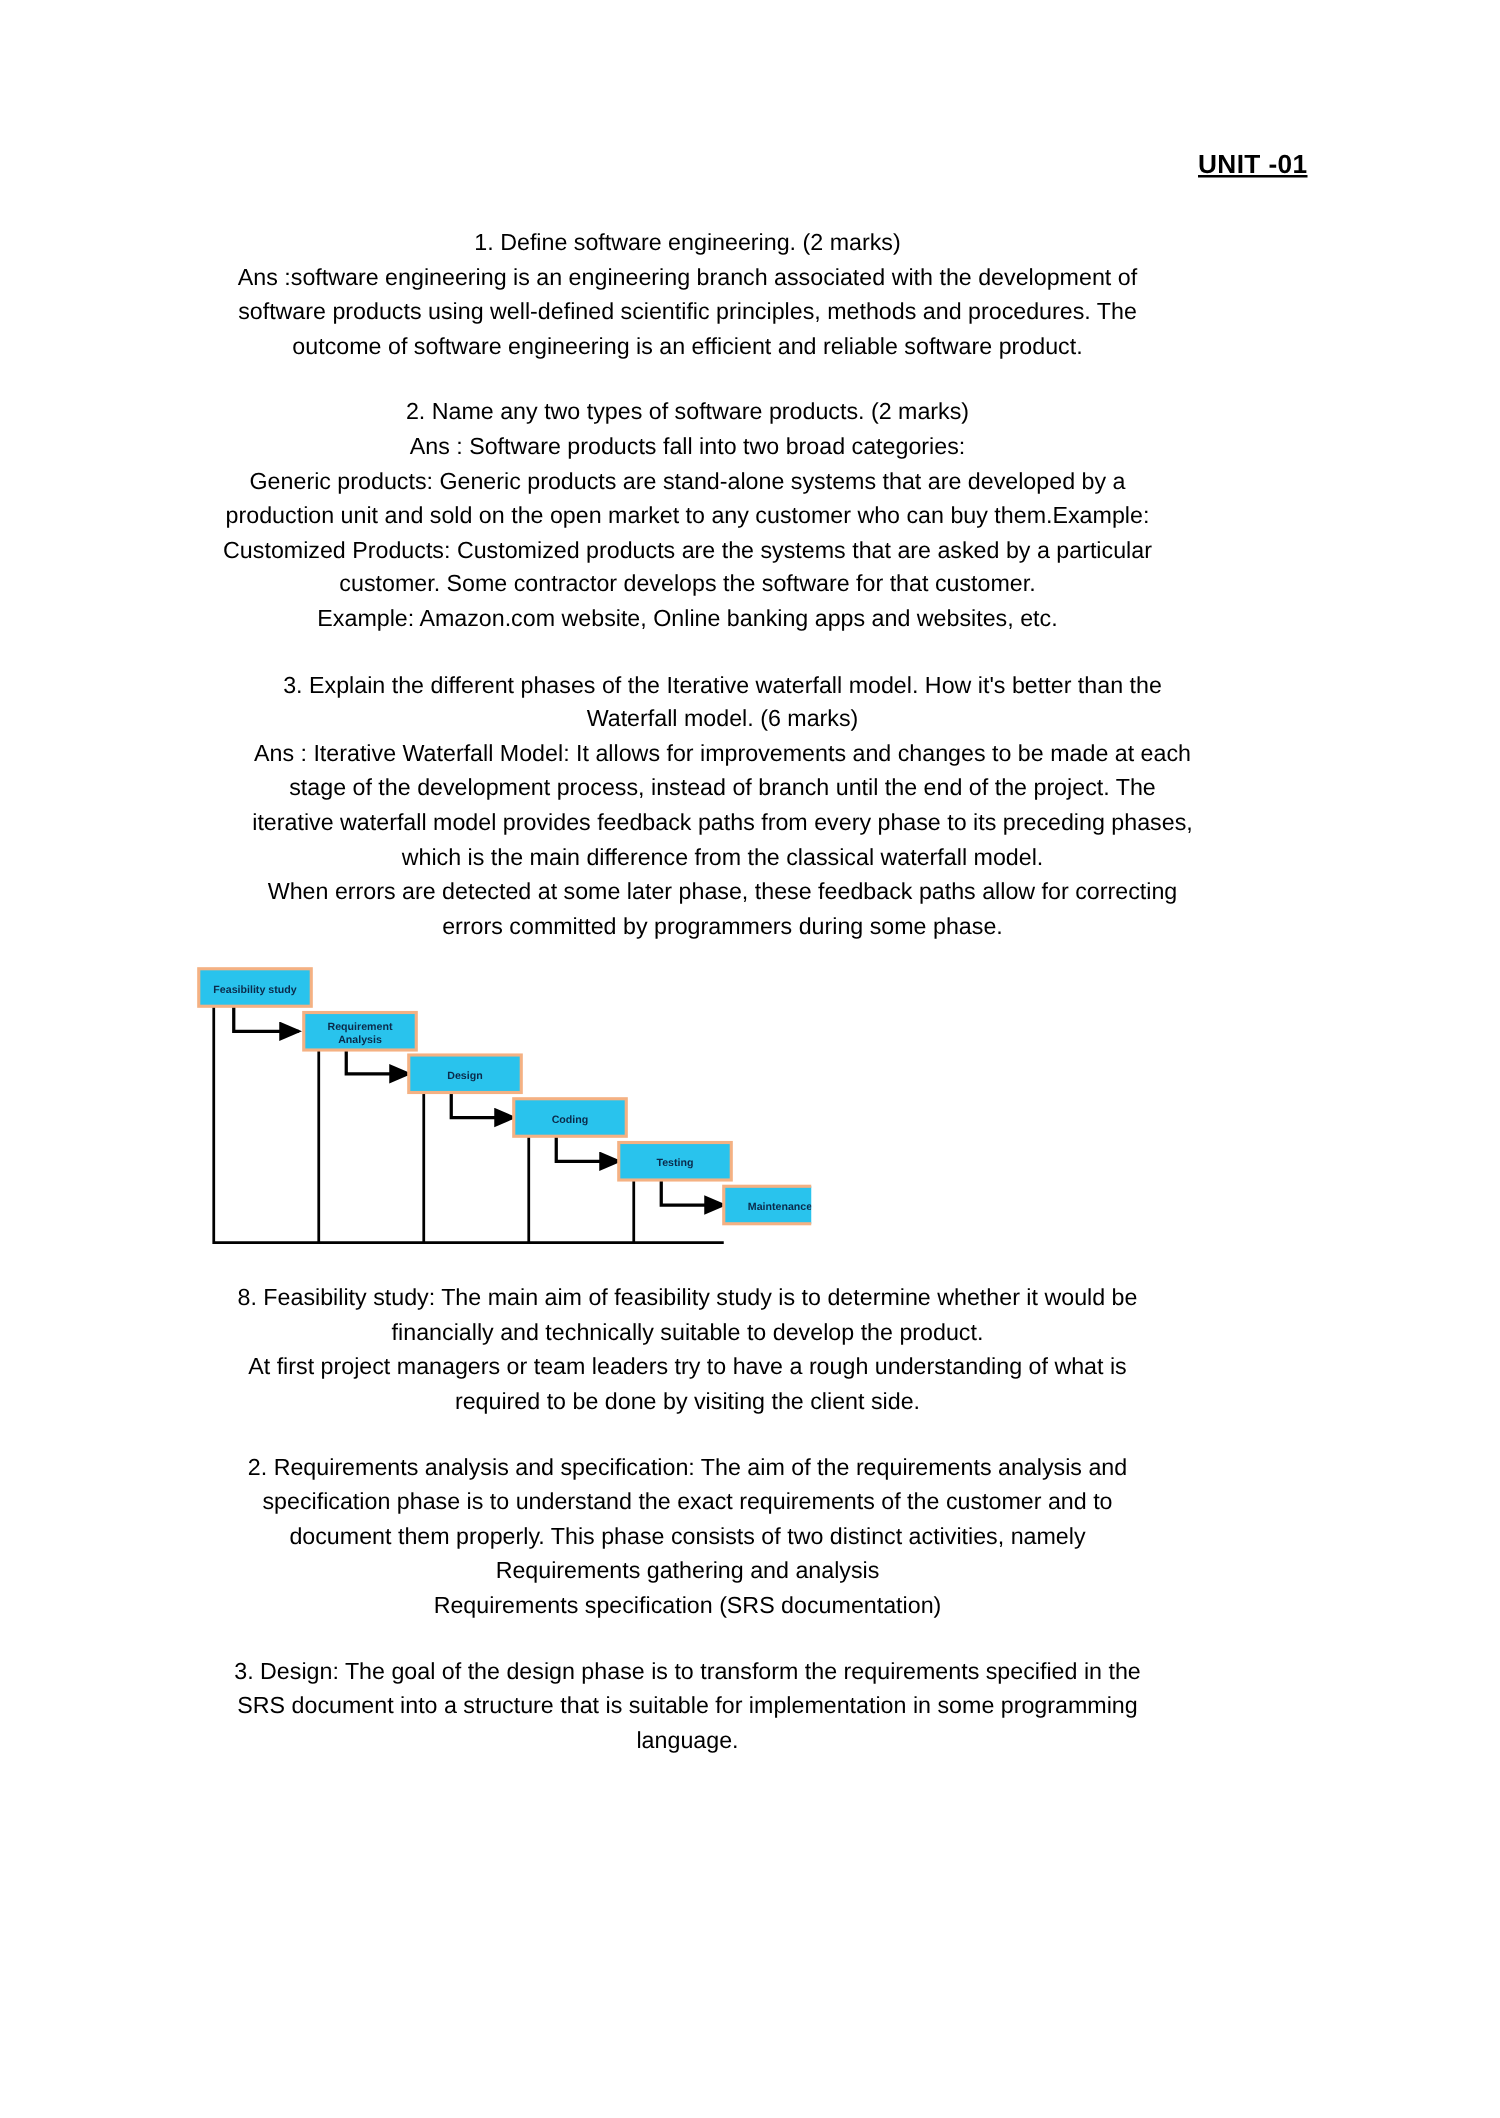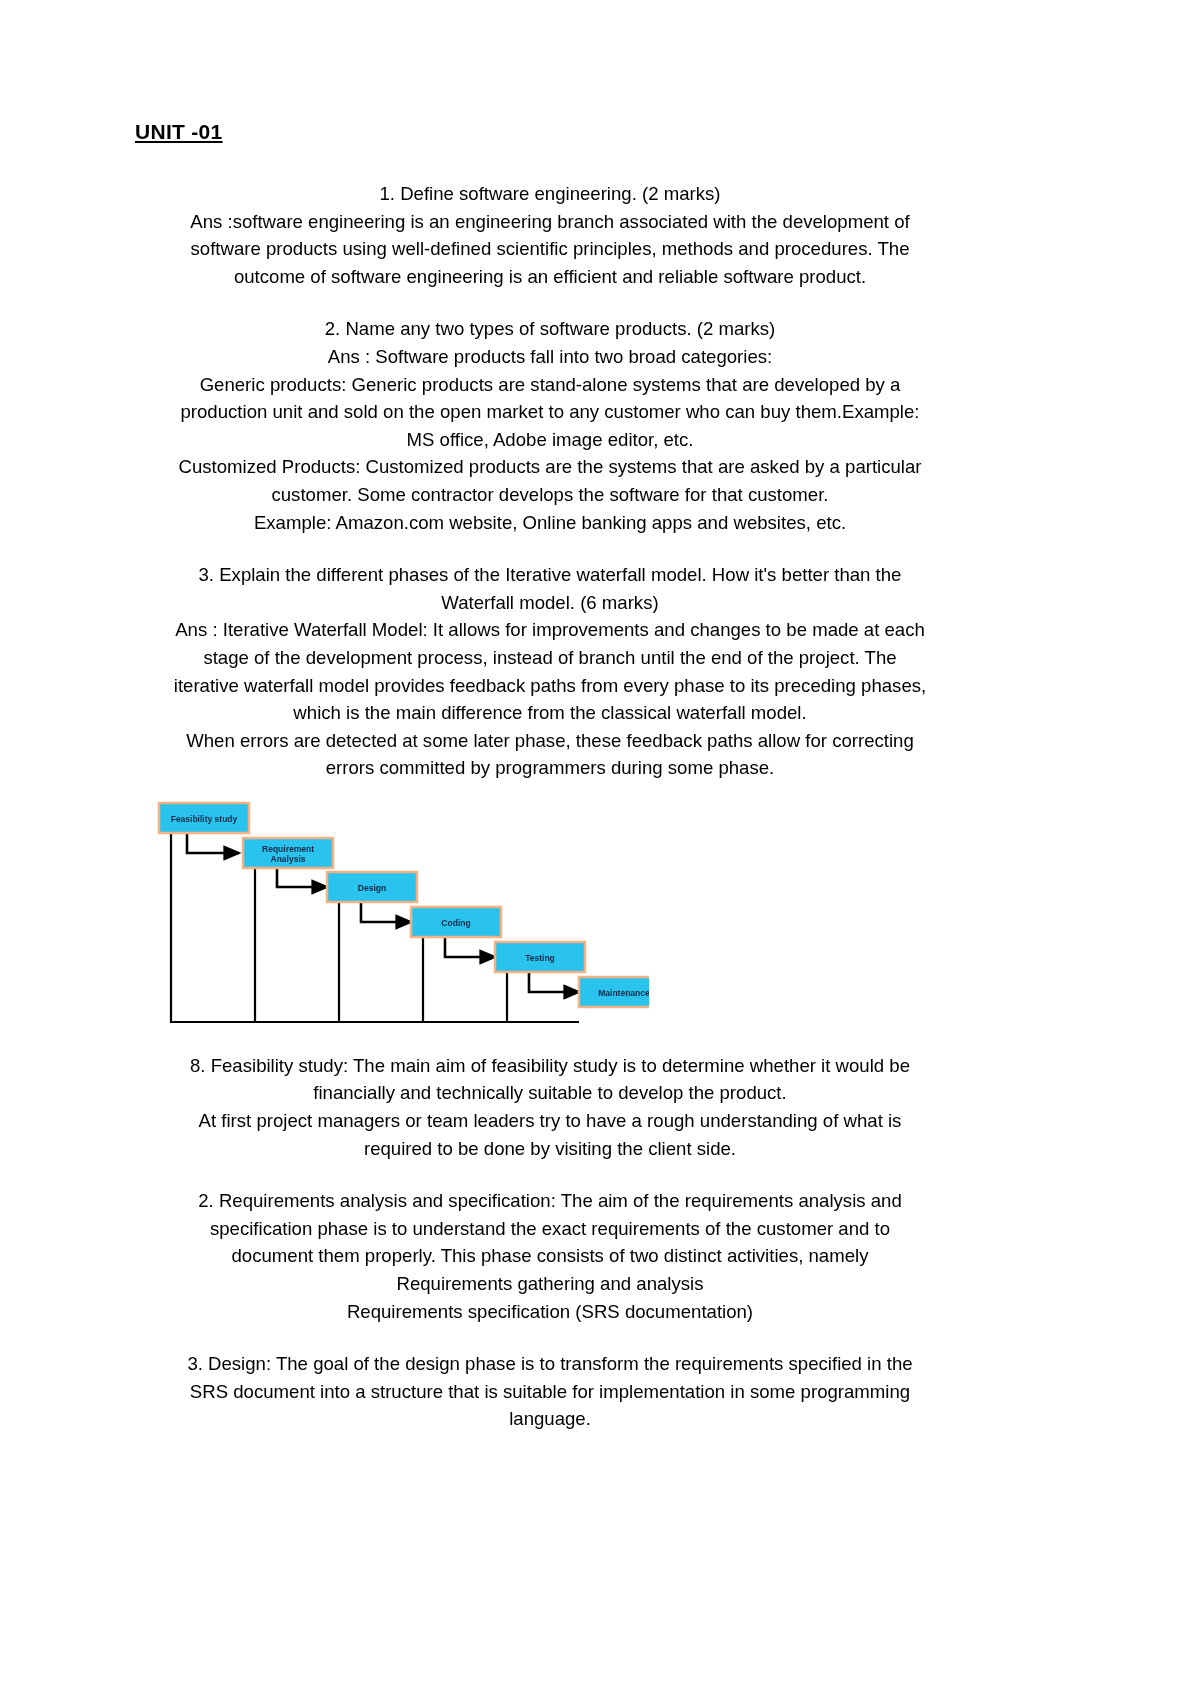--- a/index.html
+++ b/index.html
@@ -18,39 +18,39 @@
   }
   .page {
     width: 1200px;
     height: 1694px;
     background: #ffffff;
     box-sizing: border-box;
     padding: 120px 130px 0 135px;
     position: relative;
   }
   .doc-title {
-    text-align: left;
+    text-align: right;
     font-size: 21px;
     font-weight: bold;
     text-decoration: underline;
     letter-spacing: 0.3px;
     margin: 0 0 36px 0;
     padding-right: 24px;
   }
   .block {
     font-size: 18.6px;
     line-height: 27.6px;
     margin: 0 0 25px 0;
     max-width: 830px;
     text-align: center;
   }
   .block p {
     margin: 0;
   }
-  .gap-tiny { margin-bottom: 0; }
+  .gap-tiny { margin-bottom: 0; margin-left: 28px; }
 
   
   .diagram {
     position: relative;
     width: 500px;
     height: 252px;
     margin: 8px 0 10px 14px;
     text-align: right;
   }
   .diagram svg {
@@ -69,21 +69,20 @@
     <p>Ans :software engineering is an engineering branch associated with the development of</p>
     <p>software products using well-defined scientific principles, methods and procedures. The</p>
     <p>outcome of software engineering is an efficient and reliable software product.</p>
   </div>
 
   <div class="block">
     <p>2. Name any two types of software products. (2 marks)</p>
     <p> Ans : Software products fall into two broad categories:</p>
     <p>Generic products: Generic products are stand-alone systems that are developed by a</p>
     <p>production unit and sold on the open market to any customer who can buy them.Example:</p>
-    <p>MS office, Adobe image editor, etc.</p>
     <p>Customized Products: Customized products are the systems that are asked by a particular</p>
     <p>customer. Some contractor develops the software for that customer.</p>
     <p>Example: Amazon.com website, Online banking apps and websites, etc.</p>
   </div>
 
   <div class="block gap-tiny">
     <p> 3. Explain the different phases of the Iterative waterfall model. How it's better than the</p>
     <p>Waterfall model. (6 marks)</p>
     <p>Ans : Iterative Waterfall Model:  It allows for improvements and changes to be made at each</p>
     <p>stage of the development process, instead of branch until the end of the project. The</p>

